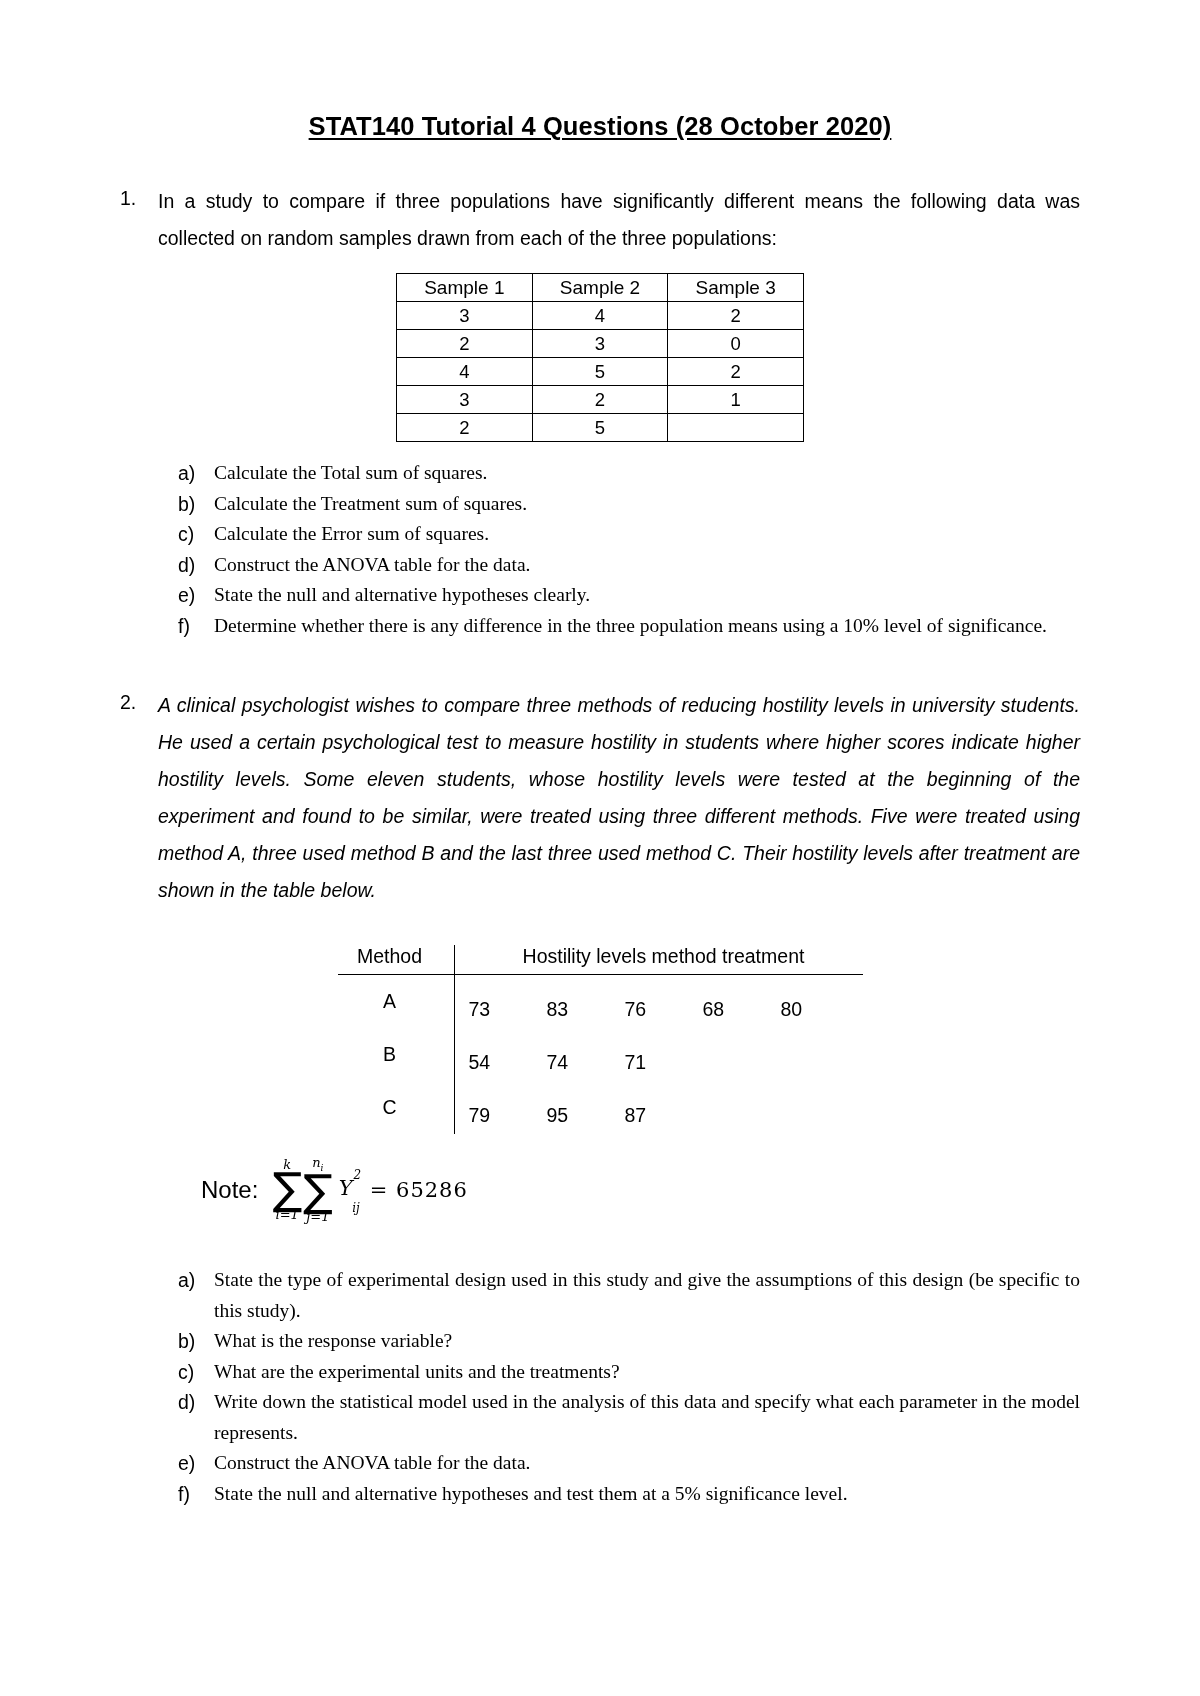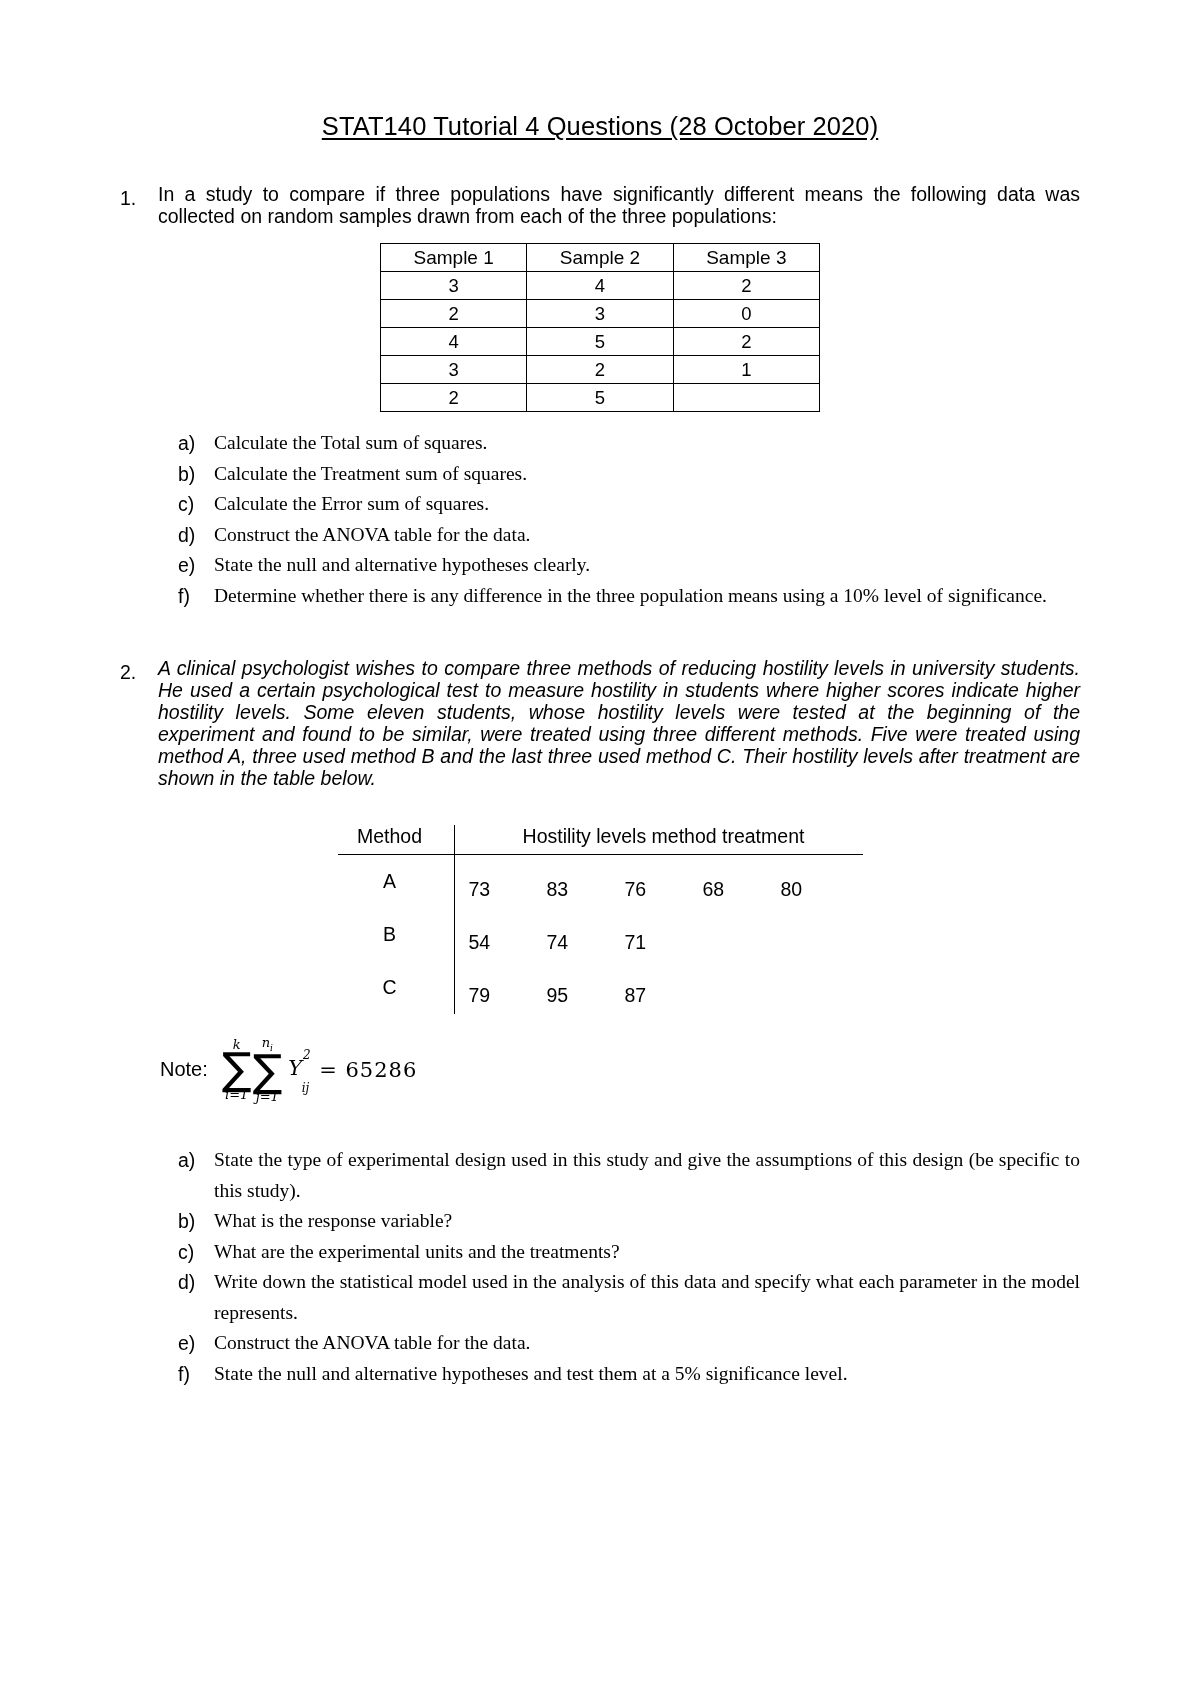--- a/index.html
+++ b/index.html
@@ -17,21 +17,21 @@
   .page {
     width: 1200px;
     height: 1696px;
     box-sizing: border-box;
     padding: 108px 120px 40px 120px;
     position: relative;
   }
   .doc-title {
     text-align: center;
     font-size: 25.5px;
-    font-weight: normal;
+    font-weight: bold;
     text-decoration: underline;
     text-underline-offset: 3px;
     letter-spacing: 0.1px;
     margin: 0 0 42px 0;
     padding-top: 4px;
   }
   
   .qblock {
     display: flex;
     align-items: flex-start;
@@ -39,41 +39,41 @@
   }
   .qnum {
     width: 38px;
     flex: 0 0 38px;
     font-size: 19.5px;
     line-height: 30.5px;
   }
   .qbody {
     flex: 1 1 auto;
     font-size: 19.5px;
-    line-height: 22px;
+    line-height: 37px;
   }
   .q1-body {
     text-align: justify;
     text-align-last: left;
   }
   .q2-body {
     text-align: justify;
     text-align-last: left;
     font-style: italic;
   }
   
   .t1-wrap {
     display: flex;
     justify-content: center;
     margin: 16px 0 10px 0;
   }
   table.t1 {
     border-collapse: collapse;
     table-layout: fixed;
-    width: 440px;
+    width: 408px;
   }
   table.t1 th, table.t1 td {
     border: 1.6px solid #000;
     text-align: center;
     font-size: 18.5px;
     font-weight: normal;
     height: 27px;
     padding: 0;
     line-height: 27px;
   }
@@ -146,22 +146,23 @@
     display: inline-block;
     margin-top: 16px;
   }
   
   .note-row {
     display: flex;
     align-items: center;
     margin: 22px 0 0 40px;
   }
   .note-label {
-    font-size: 20px;
+    font-size: 24px;
     margin-right: 14px;
+    margin-left: 41px;
   }
   .formula {
     display: flex;
     align-items: center;
     font-family: "DejaVu Serif", serif;
     font-style: italic;
   }
   .sigma {
     display: inline-flex;
     flex-direction: column;

